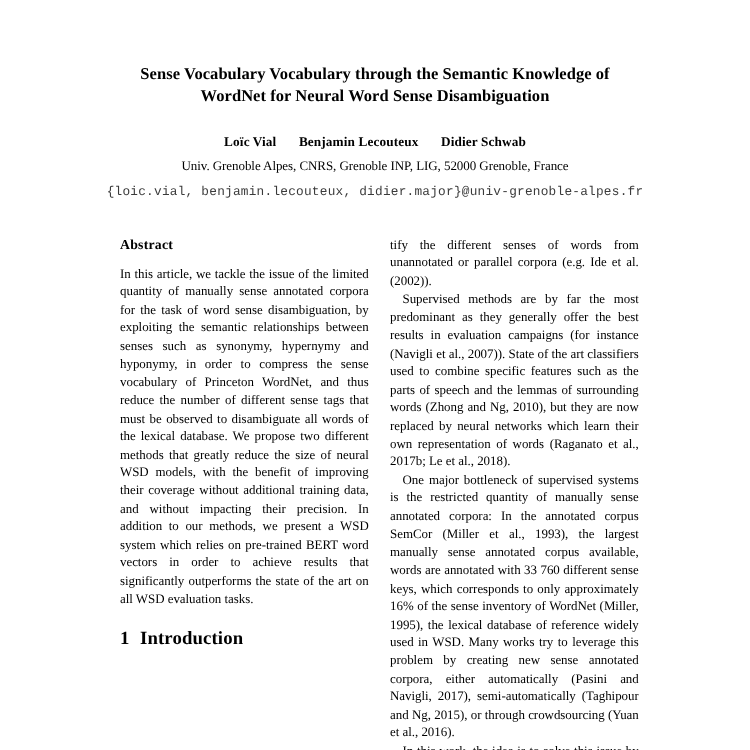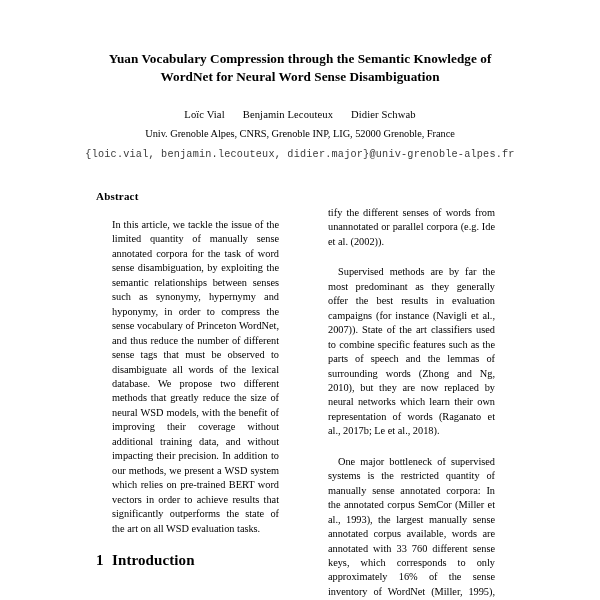--- a/index.html
+++ b/index.html
@@ -33,21 +33,21 @@
     font-size: 13.2px;
     font-weight: bold;
     line-height: 17.5px;
     letter-spacing: 0.05px;
     margin: 0 auto;
     width: 430px;
   }
   .authors {
     margin-top: 24px;
     font-size: 10.6px;
-    font-weight: normal;
+    font-weight: bold;
     letter-spacing: 0.1px;
   }
   .author-name {
     display: inline-block;
     margin: 0 9px;
   }
   .affiliation {
     margin-top: 8px;
     font-size: 10.4px;
     letter-spacing: -0.05px;
@@ -78,21 +78,21 @@
   }
 
   .abstract-heading {
     font-size: 11px;
     font-weight: bold;
     margin: 0 0 11px 0;
     letter-spacing: 0.2px;
   }
 
   p.body-text {
-    margin: 16px;
+    margin: 0;
     font-size: 10.35px;
     line-height: 14.45px;
     text-align: justify;
     text-justify: inter-word;
     hyphens: manual;
     letter-spacing: -0.02px;
   }
   p.indent {
     text-indent: 10px;
   }
@@ -107,21 +107,21 @@
     display: inline-block;
     min-width: 16px;
   }
 </style>
 </head>
 <body>
 
 <div class="page">
 
   <div class="titleblock">
-    <div class="paper-title">Yuan Vocabulary Compression through the Semantic Knowledge of WordNet for Neural Word Sense Disambiguation</div>
+    <div class="paper-title">Sense Vocabulary Vocabulary through the Semantic Knowledge of WordNet for Neural Word Sense Disambiguation</div>
 
     <div class="authors">
       <span class="author-name">Loïc Vial</span><span class="author-name">Benjamin Lecouteux</span><span class="author-name">Didier Schwab</span>
     </div>
 
     <div class="affiliation">Univ. Grenoble Alpes, CNRS, Grenoble INP, LIG, 52000 Grenoble, France</div>
 
     <div class="emails">{loic.vial, benjamin.lecouteux, didier.major}@univ-grenoble-alpes.fr</div>
   </div>
 

